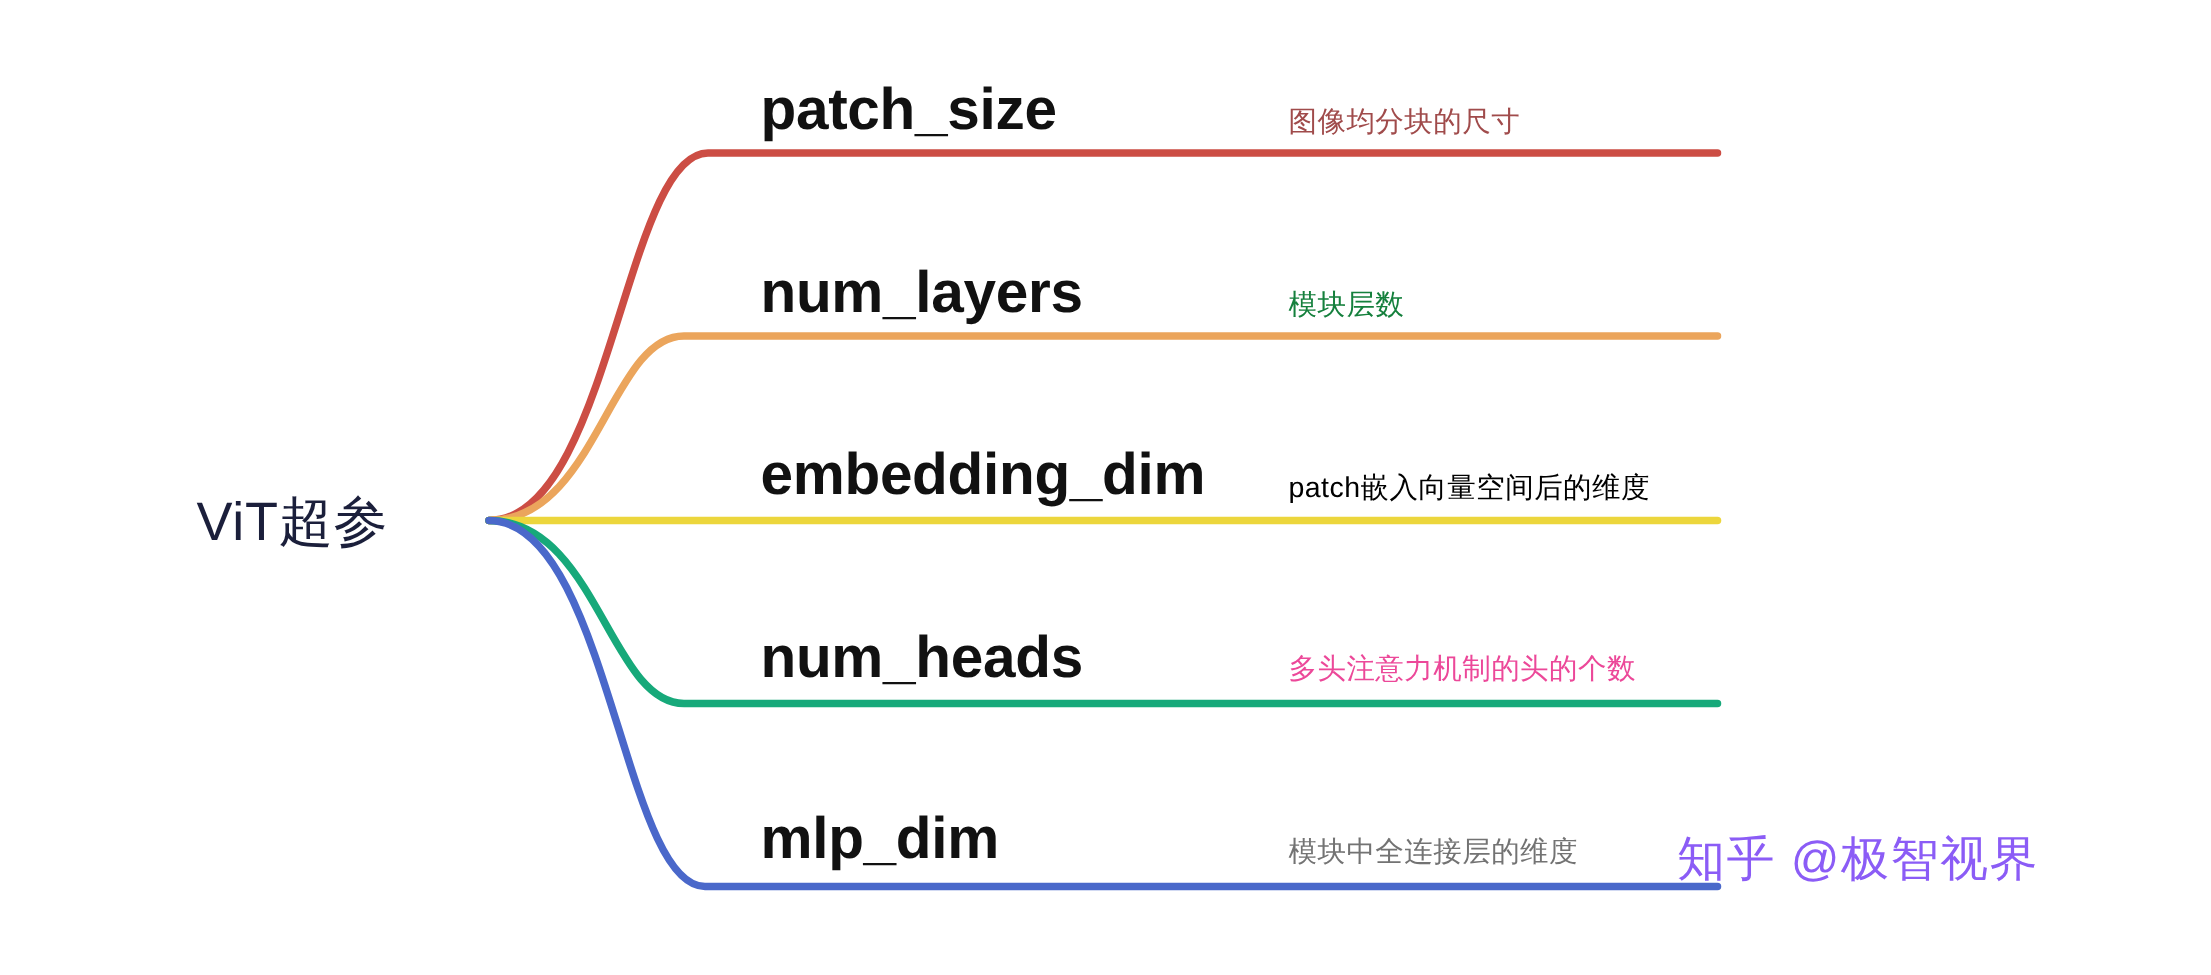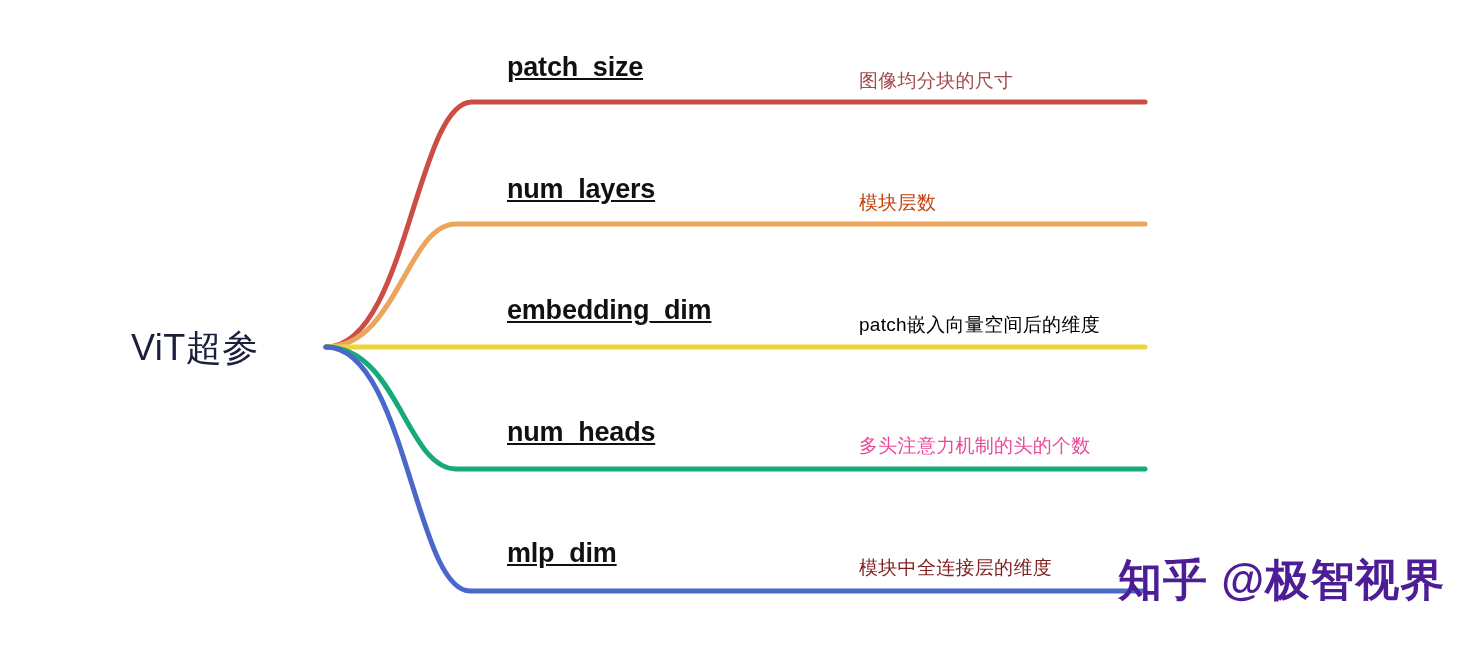--- a/index.html
+++ b/index.html
@@ -30,45 +30,44 @@
     top: 324px;
     font-size: 36px;
     font-weight: normal;
     color: #1b1f3b;
     letter-spacing: 0.5px;
     white-space: nowrap;
   }
   .branch-name {
     position: absolute;
     left: 507px;
-    font-size: 27px;
+    font-size: 39px;
     font-weight: bold;
     color: #111111;
     white-space: nowrap;
     letter-spacing: -0.2px;
-    text-decoration: underline;
   }
   .branch-desc {
     position: absolute;
     left: 859px;
     font-size: 19px;
     font-weight: normal;
     white-space: nowrap;
     letter-spacing: 0.3px;
     text-align: center;
   }
   .watermark {
     position: absolute;
     left: 1118px;
     top: 551px;
-    font-size: 44px;
-    color: #4c1d95;
+    font-size: 32px;
+    color: #8b5cf6;
     white-space: nowrap;
     letter-spacing: 1px;
-    font-weight: bold;
+    font-weight: normal;
   }
 </style>
 </head>
 <body>
 
 <div id="canvas">
 
   <svg id="tree-svg" viewBox="0 0 1474 650" preserveAspectRatio="none">
       <path d="M 326 347 C 406.3 347, 416.52 102, 472 102 L 1145 102" fill="none" stroke="#cc4d44" stroke-width="5" stroke-linecap="round"></path>
       <path d="M 326 347 C 397.5 347, 406.6 224, 456 224 L 1145 224" fill="none" stroke="#eba55c" stroke-width="5" stroke-linecap="round"></path>
@@ -76,26 +75,26 @@
       <path d="M 326 347 C 397.5 347, 406.6 469, 456 469 L 1145 469" fill="none" stroke="#17a97a" stroke-width="5" stroke-linecap="round"></path>
       <path d="M 326 347 C 405.2 347, 415.28 591, 470 591 L 1145 591" fill="none" stroke="#4a68ca" stroke-width="5" stroke-linecap="round"></path>
     </svg>
 
   <div class="root-label">ViT超参</div>
 
   <div class="branch-name" style="top:52px">patch_size</div>
   <div class="branch-desc" style="top:68px; color:#a04b4b">图像均分块的尺寸</div>
 
   <div class="branch-name" style="top:174px">num_layers</div>
-  <div class="branch-desc" style="top:190px; color:#c2410c">模块层数</div>
+  <div class="branch-desc" style="top:190px; color:#15803d">模块层数</div>
 
   <div class="branch-name" style="top:295px">embedding_dim</div>
   <div class="branch-desc" style="top:312px; color:#000000">patch嵌入向量空间后的维度</div>
 
   <div class="branch-name" style="top:417px">num_heads</div>
   <div class="branch-desc" style="top:433px; color:#ec4899">多头注意力机制的头的个数</div>
 
   <div class="branch-name" style="top:538px">mlp_dim</div>
-  <div class="branch-desc" style="top:555px; color:#7f1d1d">模块中全连接层的维度</div>
+  <div class="branch-desc" style="top:555px; color:#737373">模块中全连接层的维度</div>
 
   <div class="watermark">知乎 @极智视界</div>
 
 </div>
 
 </body></html>

